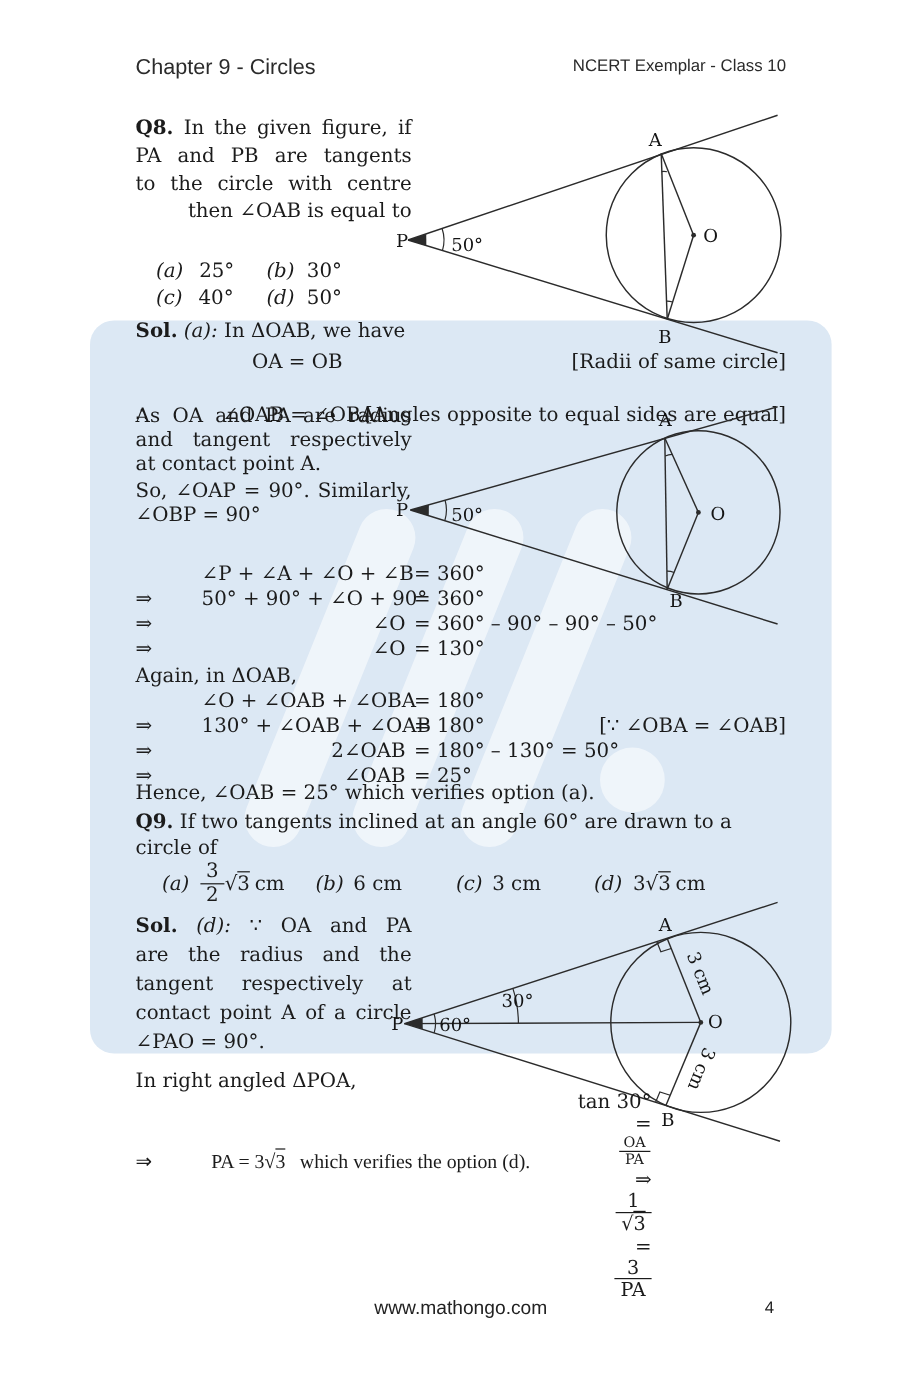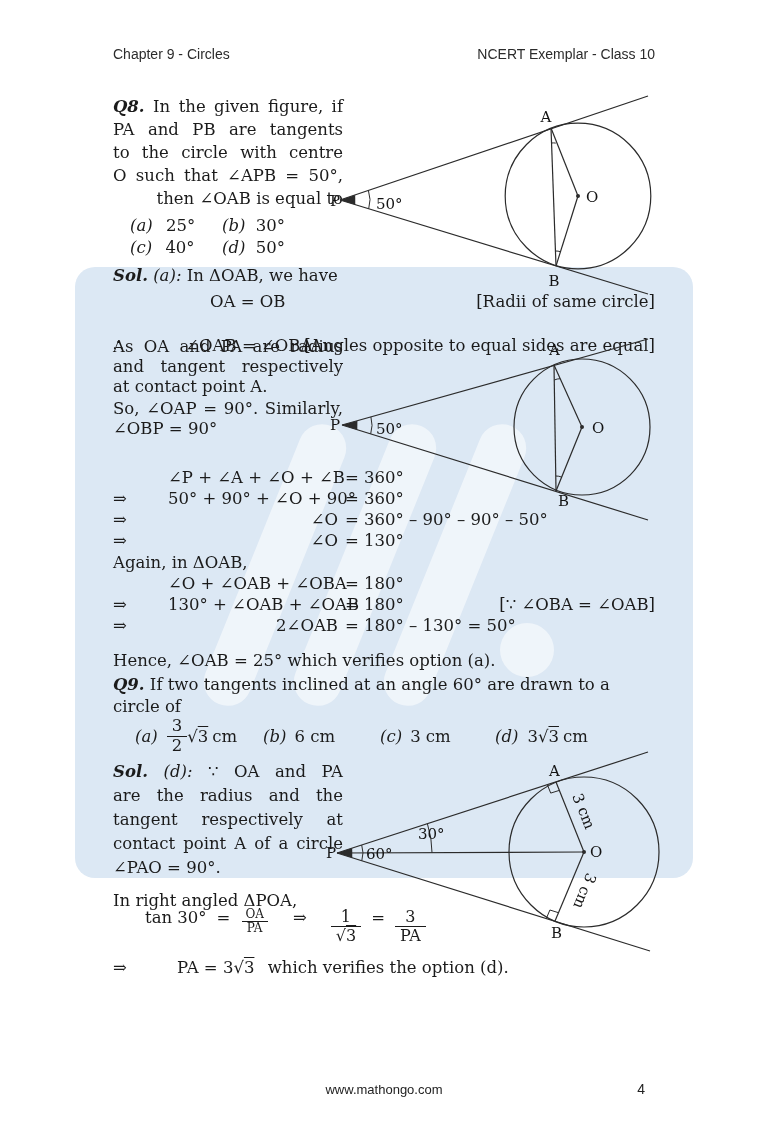--- a/index.html
+++ b/index.html
@@ -1,20 +1,20 @@
 <!DOCTYPE html>
 <html><head>
 <meta charset="utf-8">
 <style>
   html,body{margin:0;padding:0;background:#ffffff;}
   .page{position:relative;width:768px;height:1146px;background:#ffffff;overflow:hidden;
         font-family:"DejaVu Serif",serif;color:#1b1b1b;font-size:16.5px;}
   .abs{position:absolute;}
   .sans{font-family:"Liberation Sans","DejaVu Sans",sans-serif;}
-  .b{font-weight:bold;font-style:italic;}
+  .b{font-weight:bold;}
   .i{font-style:italic;}
   .line{line-height:23px;height:23px;text-align:right;}
   .jl{text-align:justify;text-align-last:justify;}
   .blue-box{background:#dce8f4;border-radius:20px;overflow:hidden;z-index:1;}
   .wm-bar{position:absolute;width:48px;height:300px;background:rgba(255,255,255,0.55);
           border-radius:26px;transform:rotate(22deg);}
   .wm-dot{position:absolute;width:54px;height:54px;border-radius:50%;background:rgba(255,255,255,0.55);}
   .z2{z-index:2;}
   .sline{line-height:20px;height:20px;}
   .s9line{line-height:24px;height:24px;}
@@ -26,49 +26,48 @@
   .noterow{position:relative;height:22px;line-height:22px;}
   .noterow .note{position:absolute;right:0;top:0;}
   .optcell{position:absolute;top:0;white-space:nowrap;}
   .frac{display:inline-flex;flex-direction:column;align-items:center;vertical-align:middle;
         line-height:1.1;text-align:center;}
   .frac .fn{padding:0 5px;}
   .frac .fd{padding:0 5px;border-top:1.5px solid #1b1b1b;}
   .ol{text-decoration:overline;}
   .q9opts{height:48px;}
   .q9opts .optcell{display:inline-flex;align-items:center;top:0;height:48px;}
-  .tanrow{display:flex;align-items:flex-start;white-space:nowrap;}
+  .tanrow{display:flex;align-items:flex-end;white-space:nowrap;flex-direction:column;}
   svg{overflow:visible;}
   svg text{font-family:"DejaVu Serif",serif;font-size:15px;fill:#141414;}
   .figline{stroke:#2b2b2b;stroke-width:1.2;fill:none;}
   .figthin{stroke:#2b2b2b;stroke-width:1;fill:none;}
 </style>
 </head>
 <body>
 
 <div class="page">
 
-  <div class="abs sans" style="left:113px;top:46px;font-size:14px;color:#2b2b2b;">Chapter 9 - Circles</div>
+  <div class="abs sans" style="left:113px;top:46px;font-size:18px;color:#2b2b2b;">Chapter 9 - Circles</div>
   <div class="abs sans" style="right:113px;top:46px;font-size:14px;color:#2b2b2b;">NCERT Exemplar - Class 10</div>
 
   <div class="abs blue-box" style="left:75px;top:267px;width:618px;height:611px;">
     <div class="wm-bar" style="left:176px;top:148px;"></div>
     <div class="wm-bar" style="left:266px;top:148px;"></div>
     <div class="wm-bar" style="left:356px;top:148px;"></div>
     <div class="wm-dot" style="left:425px;top:356px;"></div>
   </div>
 
   <div class="abs z2" style="left:113px;top:95px;width:230px;">
     <div class="line jl">
       <span class="b">Q8.</span>
       <span>In the given figure, if</span>
     </div>
     <div class="line jl">PA and PB are tangents</div>
     <div class="line jl">to the circle with centre</div>
-    <div class="line jl">O such that ∠APB = 50°,</div>
     <div class="line">then ∠OAB is equal to</div>
   </div>
   <div class="abs z2" style="left:113px;top:216px;width:230px;height:22px;">
     <span class="optcell" style="left:17px;text-align:right;">
       <span class="i">(a)</span>
       <span style="margin-left:8px;">25°</span>
     </span>
     <span class="optcell" style="left:109px;">
       <span class="i">(b)</span>
       <span style="margin-left:5px;">30°</span>
@@ -144,20 +143,23 @@
   <div class="abs z2" style="left:113px;top:553px;width:542px;">Again, in ΔOAB,</div>
   <div class="abs z2" style="left:113px;top:573px;width:542px;">
     <div class="eqrow">
       <span class="pre"></span><span class="lhs">∠O + ∠OAB + ∠OBA</span><span class="rhs">= 180°</span>
     </div>
     <div class="eqrow">
       <span class="pre">⇒</span><span class="lhs">130° + ∠OAB + ∠OAB</span><span class="rhs">= 180°</span><span class="note">[∵ ∠OBA = ∠OAB]</span>
     </div>
     <div class="eqrow">
       <span class="pre">⇒</span><span class="lhs">2∠OAB</span><span class="rhs">= 180° – 130° = 50°</span>
+    </div>
+    <div class="eqrow">
+      <span class="pre">⇒</span><span class="lhs">∠OAB</span><span class="rhs">= 25°</span>
     </div>
   </div>
   <div class="abs z2" style="left:113px;top:651px;width:542px;">Hence, ∠OAB = 25° which verifies option (a).</div>
 
   <svg class="abs z2" style="left:330px;top:338px;" width="345" height="185" viewBox="0 0 345 185">
     <line class="figline" x1="12" y1="87" x2="318" y2="1"></line>
     <line class="figline" x1="12" y1="87" x2="318" y2="182"></line>
     <circle class="figline" cx="252" cy="89" r="68"></circle>
     <line class="figline" x1="224" y1="27" x2="226" y2="153"></line>
     <line class="figline" x1="252" y1="89" x2="224" y2="27"></line>
@@ -253,22 +255,22 @@
     <span class="frac" style="margin-left:24px;font-size:16px;">
       <span class="fn">1</span>
       <span class="fd"><span>√</span><span class="ol">3</span></span>
     </span>
     <span style="margin-left:10px;">=</span>
     <span class="frac" style="margin-left:10px;font-size:16px;">
       <span class="fn">3</span>
       <span class="fd">PA</span>
     </span>
   </div>
-  <div class="abs z2" style="left:113px;top:958px;width:542px;white-space:nowrap;">
+  <div class="abs z2" style="left:113px;top:958px;width:542px;white-space:nowrap;font-family:Liberation Serif, serif;">
     <span>⇒</span>
     <span style="margin-left:45px;">PA = 3</span><span><span>√</span><span class="ol">3</span></span>
     <span style="margin-left:8px;">which verifies the option (d).</span>
   </div>
 
-  <div class="abs sans" style="left:0;top:1082px;width:100%;text-align:center;font-size:13px;color:#222;">www.mathongo.com</div>
+  <div class="abs sans" style="left:0;top:1082px;width:100%;text-align:center;font-size:16px;color:#222;">www.mathongo.com</div>
   <div class="abs sans" style="right:123px;top:1081px;font-size:14px;color:#222;">4</div>
 
 </div>
 
 </body></html>

